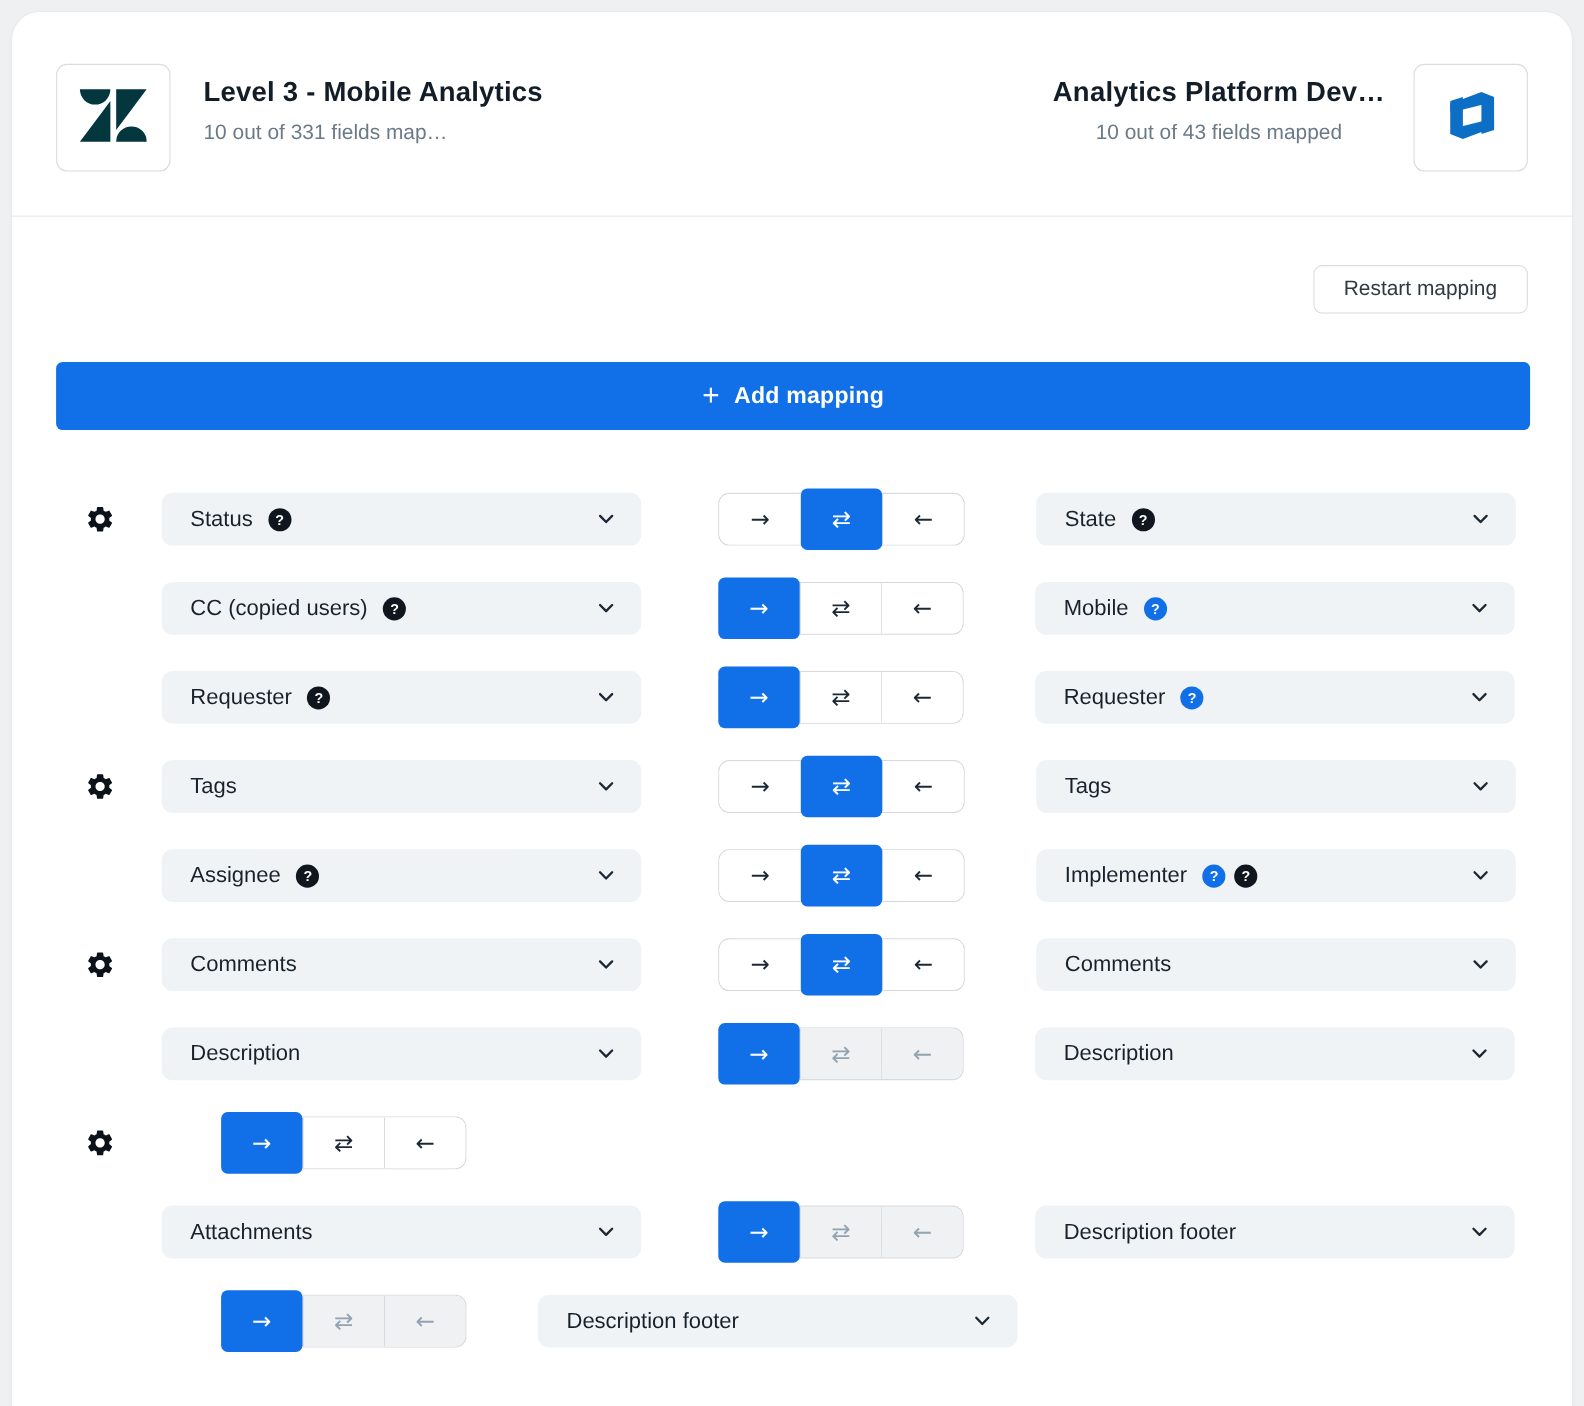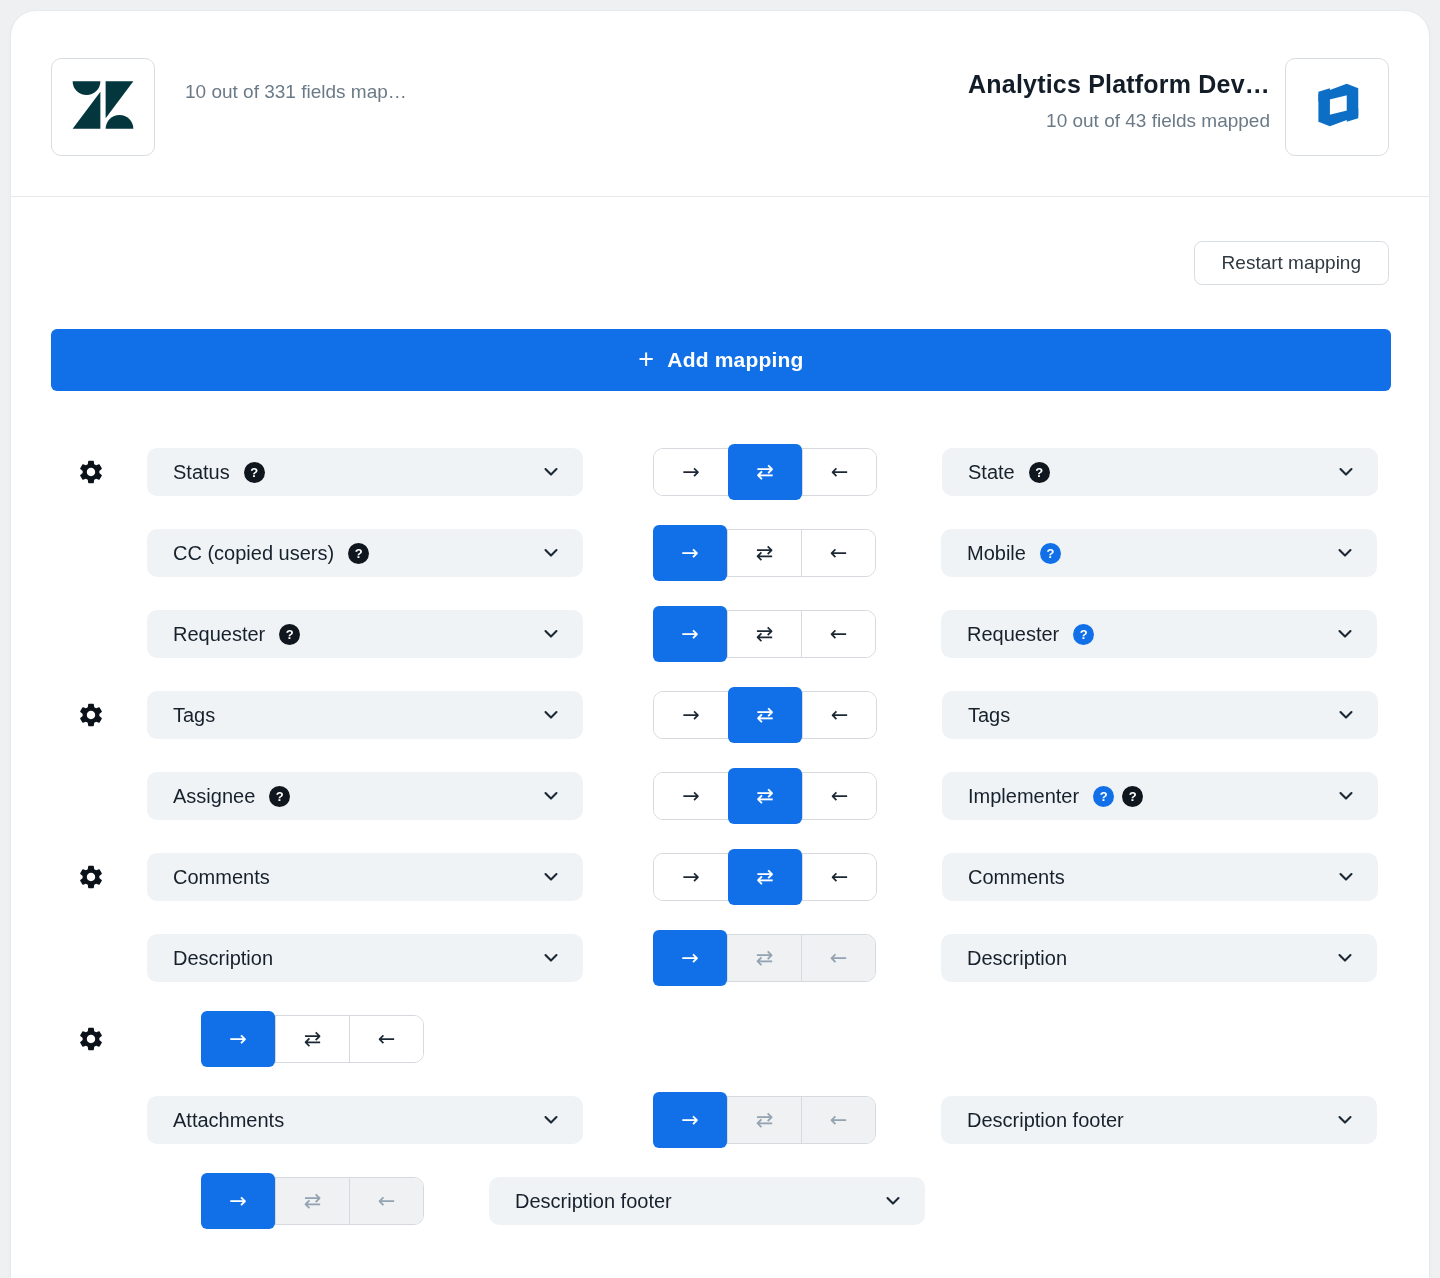--- a/index.html
+++ b/index.html
@@ -21,21 +21,21 @@
   }
   
   .header { display:flex; align-items:flex-start; padding: 47px 40px 0 40px; }
   .logo-box {
     width:104px; height:98px; flex:0 0 auto;
     border:1px solid #d8dde2; border-radius:10px;
     display:flex; align-items:center; justify-content:center;
     background:#fff;
   }
   .app-info { margin-left:30px; padding-top:12px; }
-  .app-info.target { margin-left:auto; margin-right:15px; text-align:right; }
+  .app-info.target { margin-left:auto; margin-right:26px; text-align:center; }
   .app-title { font-size:25px; font-weight:700; color:#131d28; letter-spacing:0.2px; }
   .app-subtitle { font-size:19px; color:#6b7a87; margin-top:11px; }
   .divider { border-bottom:1px solid #e6e9ec; margin:40px 0 0 0; }
   
   .restart-row { display:flex; justify-content:flex-end; padding:44px 40px 0 40px; }
   .restart-btn {
     height:44px; padding:0 27px;
     background:#fff; border:1px solid #d8dde2; border-radius:8px;
     font-family:"Liberation Sans",sans-serif;
     font-size:19px; font-weight:500; color:#2f3941; cursor:pointer;
@@ -104,20 +104,21 @@
           <g fill="#03363d">
             <path d="M4 10 a21 21 0 0 0 42 0 Z"></path>
             <path d="M54 10 L96 10 L54 66 Z"></path>
             <path d="M46 82 L4 82 L46 26 Z"></path>
             <path d="M96 82 a21 21 0 0 0 -42 0 Z"></path>
           </g>
         </svg>
       </span>
     </div>
     <div class="app-info source">
+      <div class="app-title">Level 3 - Mobile Analytics</div>
       <div class="app-subtitle">10 out of 331 fields map…</div>
     </div>
     <div class="app-info target">
       <div class="app-title">Analytics Platform Dev…</div>
       <div class="app-subtitle">10 out of 43 fields mapped</div>
     </div>
     <div class="logo-box">
       <span>
         <svg width="62" height="60" viewBox="0 0 70 64">
           <g fill="#0d6ec6">

